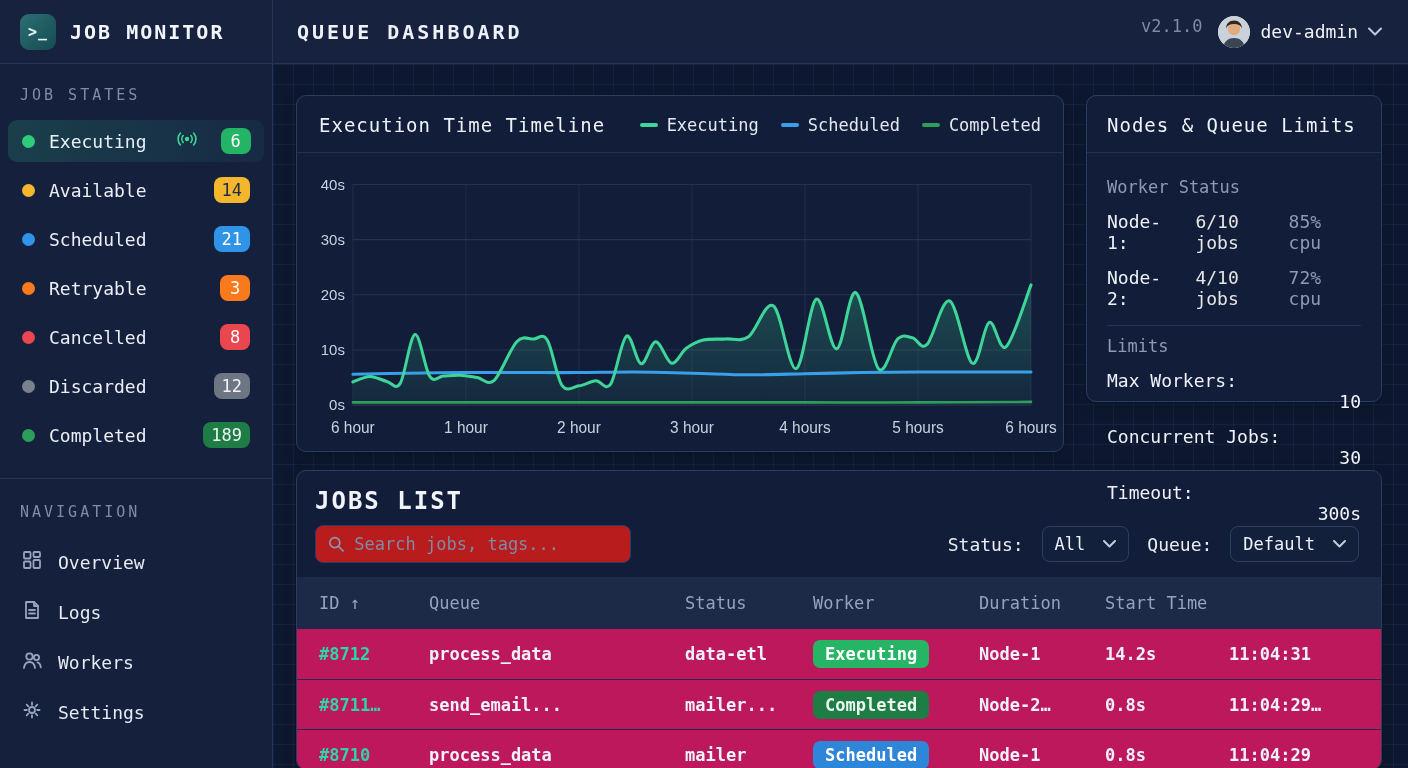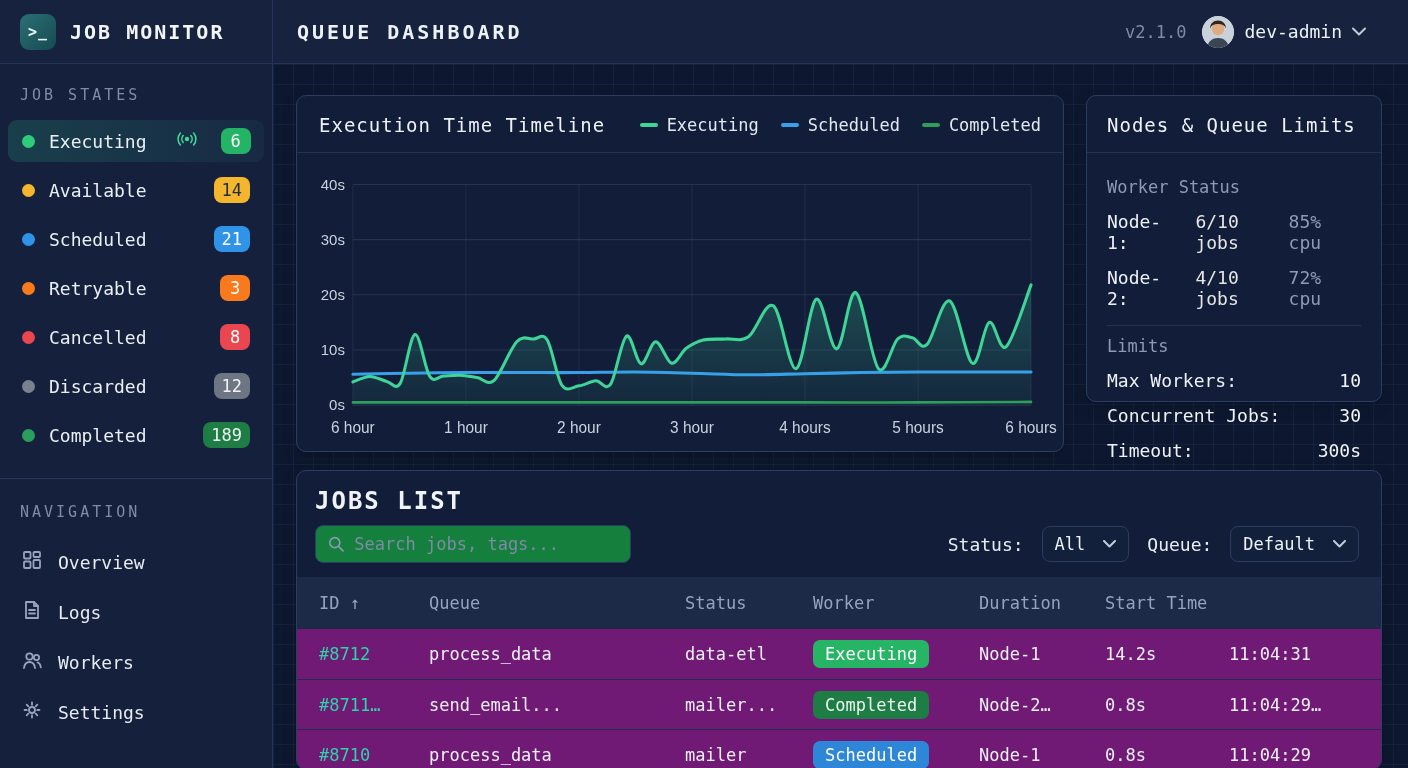--- a/index.html
+++ b/index.html
@@ -20,21 +20,21 @@
     border-right:1px solid #26335a;
   }
   .term-icon {
     width:36px; height:36px; border-radius:9px;
     background:linear-gradient(135deg,#2a6f74,#174a52);
     display:flex; align-items:center; justify-content:center;
     color:#e5f8f1; font-size:15px; font-weight:bold; letter-spacing:1px;
   }
   .logo-text { font-size:20px; font-weight:bold; letter-spacing:2px; color:#f2f5fa; }
   .page-title { font-size:20px; letter-spacing:3px; color:#edf1f8; padding-left:24px; font-weight:bold; }
-  .topbar-right { margin-left:auto; display:flex; align-items:center; gap:16px; padding-right:42px; }
+  .topbar-right { margin-left:auto; display:flex; align-items:flex-start; gap:16px; padding-right:26px; }
   .version { color:#7e8ba6; font-size:17px; }
   .user-menu { display:flex; align-items:center; gap:10px; cursor:pointer; }
   .avatar { width:32px; height:32px; border-radius:50%; overflow:hidden; background:#cdd5de; }
   .user-name { font-size:18px; color:#eef2f8; }
   .chev { stroke:#c3cbd9; fill:none; stroke-width:2; stroke-linecap:round; stroke-linejoin:round; }
 
   .body-wrap { display:flex; height:704px; }
   .sidebar {
     width:273px; flex:0 0 273px; background:#15213c;
     border-right:1px solid #26335a; padding-top:22px;
@@ -95,32 +95,32 @@
 
   .nodes-card { width:296px; flex:0 0 296px; height:307px; }
   .nodes-head { padding:18px 20px 16px 20px; border-bottom:1px solid #233253; }
   .nodes-body { padding:16px 20px; }
   .sub-title { color:#8document; color:#8d9ab5; font-size:17px; margin:8px 0 14px 0; }
   .node-row { display:flex; align-items:baseline; margin-bottom:14px; font-size:18px; }
   .node-name { color:#eef1f7; }
   .node-jobs { color:#e5e5e5; margin-left:16px; }
   .node-cpu { margin-left:auto; color:#8d9ab5; }
   .nodes-div { border-top:1px solid #233253; margin:16px 0 10px 0; }
-  .limit-row { display:flex; font-size:18px; margin-bottom:14px; }
+  .limit-row { display:flex; font-size:18px; margin-bottom:14px;flex-direction:column; }
   .limit-label { color:#eef1f7; }
   .limit-value { margin-left:auto; color:#f2f5fa; }
 
   .jobs-card { margin-top:18px; height:300px; overflow:hidden; }
   .jobs-head { padding:16px 22px 0 18px; }
   .jobs-title { font-size:24px; font-weight:bold; letter-spacing:2px; color:#f0f3f8; }
   .jobs-controls { display:flex; align-items:center; margin-top:10px; padding-bottom:14px; }
   .search-box {
     display:flex; align-items:center; gap:10px;
     width:316px; height:38px; border:1px solid #2c3d63; border-radius:8px;
-    background:#15803d; padding:0 12px;
+    background:#b91c1c; padding:0 12px;
   }
   .search-box input {
     background:transparent; border:none; outline:none; color:#dfe5ee;
     font-family:inherit; font-size:17px; width:100%;
   }
   .search-box input::placeholder { color:#7e8ba6; }
   .filters { margin-left:auto; display:flex; align-items:center; gap:18px; }
   .filter-label { font-size:18px; color:#e8ecf4; }
   .select {
     display:flex; align-items:center; gap:18px;
@@ -129,21 +129,22 @@
   }
   .tbl-head {
     display:grid; grid-template-columns:110px 256px 128px 166px 126px 124px 1fr;
     background:#1c2947; padding:16px 0 16px 22px;
     color:#96a3bd; font-size:17px;
   }
   .tbl-row {
     display:grid; grid-template-columns:110px 256px 128px 166px 126px 124px 1fr;
     align-items:center; padding:0 0 0 22px; height:50px;
     border-top:1px solid #1f2c4d; font-size:17px; color:#eef1f7;
-    background:#701a75;
+    background:#be185d;
+    font-weight:bold;
   }
   .tbl-row:first-of-type { border-top:none; }
   .id-link { color:#2dd4a8; cursor:pointer; }
   .status-pill {
     display:inline-block; padding:4px 12px; border-radius:7px; font-size:17px;
   }
 </style>
 </head>
 <body>
 

